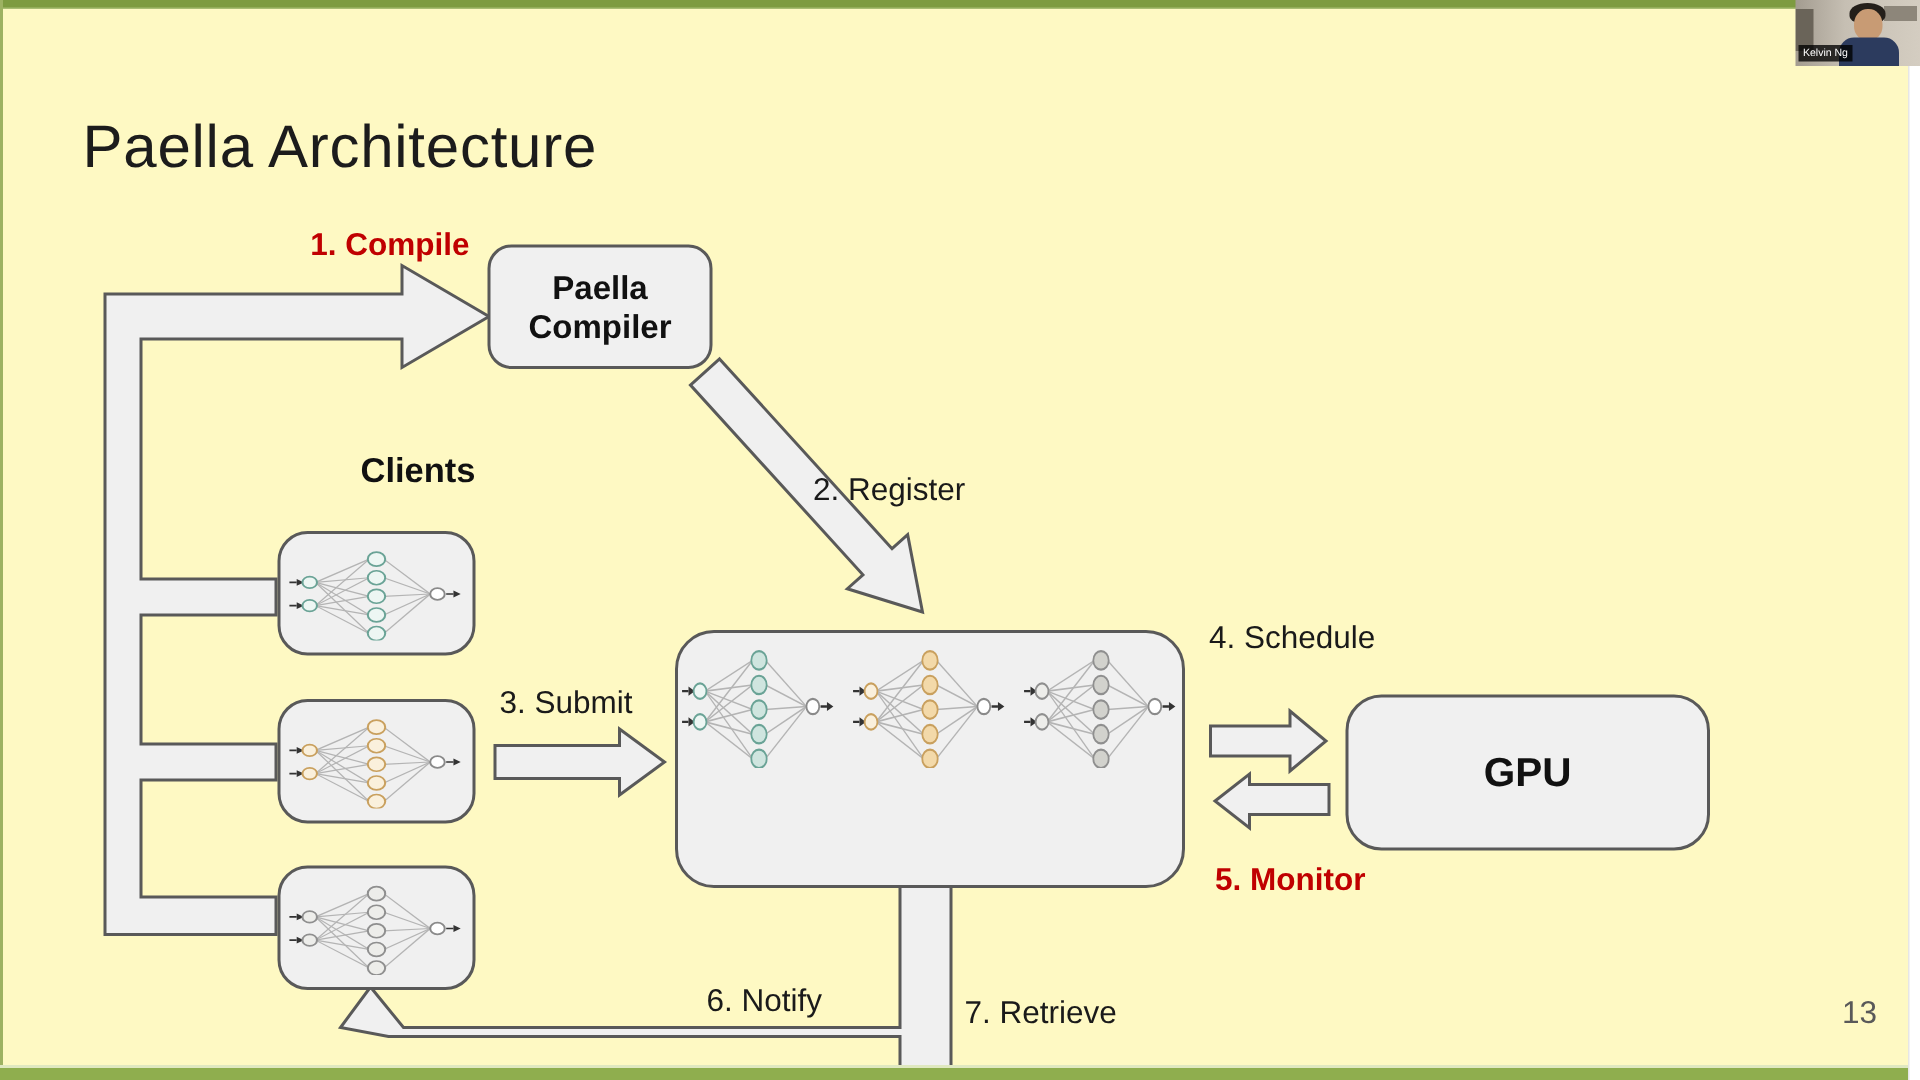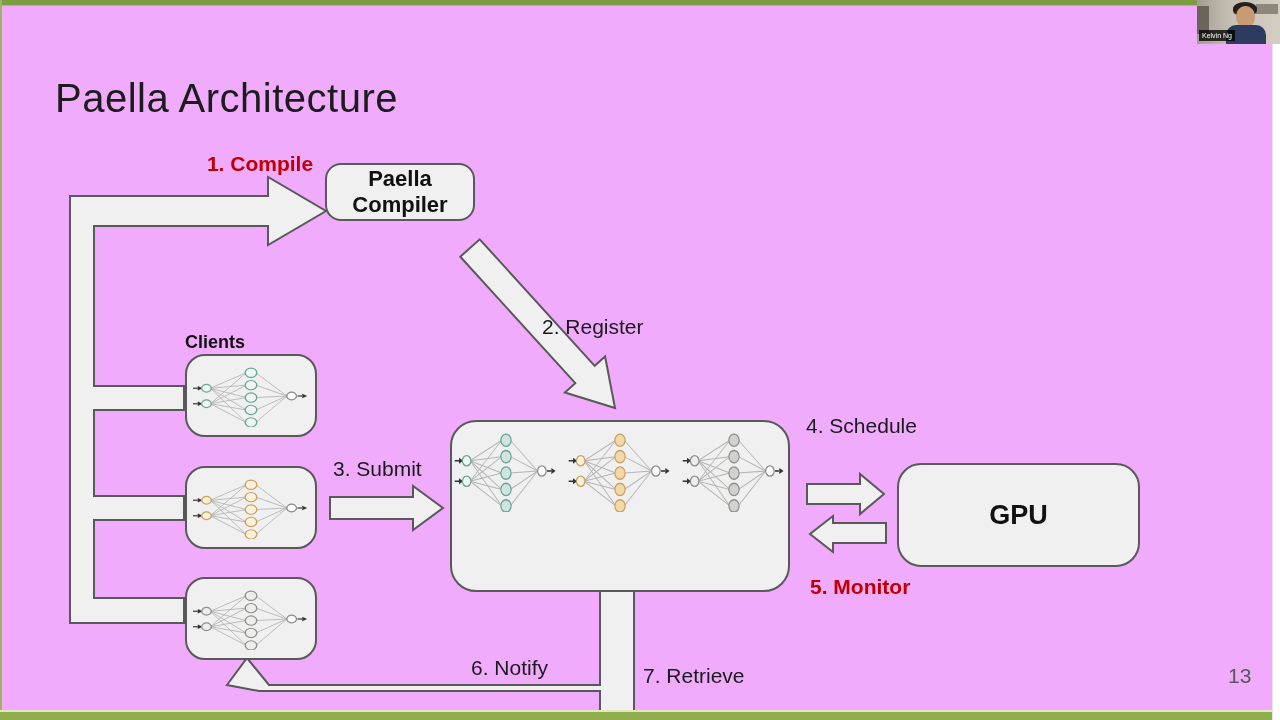--- a/index.html
+++ b/index.html
@@ -1,51 +1,51 @@
 <!DOCTYPE html>
 <html style="--red: #c00000; --box-fill: #f0f0f0; --box-border: #595959; --green-top: #7d9b40; --green-bottom: #8fae4e; --pagenum: #595959;"><head>
 <meta charset="utf-8">
 <style>
   :root{
     --red:#c00000; --box-fill:#f0f0f0; --box-border:#595959;
     --green-top:#7d9b40; --green-bottom:#8fae4e; --pagenum:#595959;
   }
   html,body{margin:0;padding:0;background:#fff;}
-  #stage{position:relative;width:1280px;height:720px;overflow:hidden;background:#f0abfc;
+  #stage{position:relative;width:1280px;height:720px;overflow:hidden;background:#fef9c3;
          font-family:"Liberation Sans",sans-serif;}
   
   .frame{position:absolute;z-index:5;}
   #frame-top{left:0;top:0;width:1280px;height:5px;background:var(--green-top);border-bottom:1px solid #a8bd72;}
   #frame-left{left:0;top:0;width:2px;height:720px;background:#9db262;}
   #frame-bottom{left:0;top:710px;width:1273px;height:10px;background:var(--green-bottom);border-top:2px solid #dfe8c0;}
   #right-strip{right:0;top:44px;width:7px;height:676px;background:#fff;border-left:1px solid #e6e6e6;}
   
   #arrows-layer{position:absolute;left:0;top:0;z-index:1;}
   .blockarrow{fill:var(--box-fill);stroke:var(--box-border);stroke-width:2;stroke-linejoin:miter;}
   
   #page-title{position:absolute;left:55px;top:76px;font-size:40px;color:#1c1c1c;z-index:3;letter-spacing:.5px;}
   
   .node-box{position:absolute;background:var(--box-fill);border:2px solid var(--box-border);z-index:2;box-sizing:border-box;}
-  #compiler-box{left:325px;top:163px;width:150px;height:58px;border-radius:16px;
+  #compiler-box{left:325px;top:163px;width:150px;height:83px;border-radius:16px;
     display:flex;flex-direction:column;align-items:center;justify-content:center;}
   #compiler-box .line{font-weight:bold;font-size:22px;color:#111;line-height:26px;}
   .client-box{left:185px;width:132px;height:83px;border-radius:20px;border-width:2px;
     display:flex;align-items:center;justify-content:center;}
   #client-box-1{top:354px;} #client-box-2{top:466px;} #client-box-3{top:577px;}
   #dispatcher-box{left:450px;top:420px;width:340px;height:172px;border-radius:26px;}
   #dispatcher-nets{position:absolute;left:0;top:8px;width:100%;display:flex;justify-content:center;gap:8px;}
   #dispatcher-label{position:absolute;left:0;bottom:12px;width:100%;text-align:center;
     font-weight:bold;font-size:23px;color:#111;}
   #gpu-box{left:897px;top:463px;width:243px;height:104px;border-radius:24px;
     display:flex;align-items:center;justify-content:center;}
   #gpu-box .line{font-weight:bold;font-size:27px;color:#111;}
   
   .lbl{position:absolute;z-index:3;font-size:21px;color:#1a1a1a;white-space:nowrap;}
   .lbl.em{font-weight:bold;color:var(--red);}
-  #lbl-clients{left:185px;top:332px;width:132px;text-align:left;font-weight:bold;font-size:18px;color:#111;}
+  #lbl-clients{left:185px;top:300px;width:132px;text-align:right;font-weight:bold;font-size:23px;color:#111;}
   #lbl-compile{left:196px;top:152px;width:128px;text-align:center;}
   #lbl-register{left:542px;top:274px;margin-top:41px;}
   #lbl-submit{left:333px;top:418px;margin-top:39px;}
   #lbl-schedule{left:806px;top:414px;}
   #lbl-monitor{left:810px;top:575px;}
   #lbl-notify{left:471px;top:656px;}
   #lbl-retrieve{left:643px;top:664px;}
   #page-number{position:absolute;left:1228px;top:664px;font-size:21px;color:var(--pagenum);z-index:3;}
   
   .net{display:block;}

